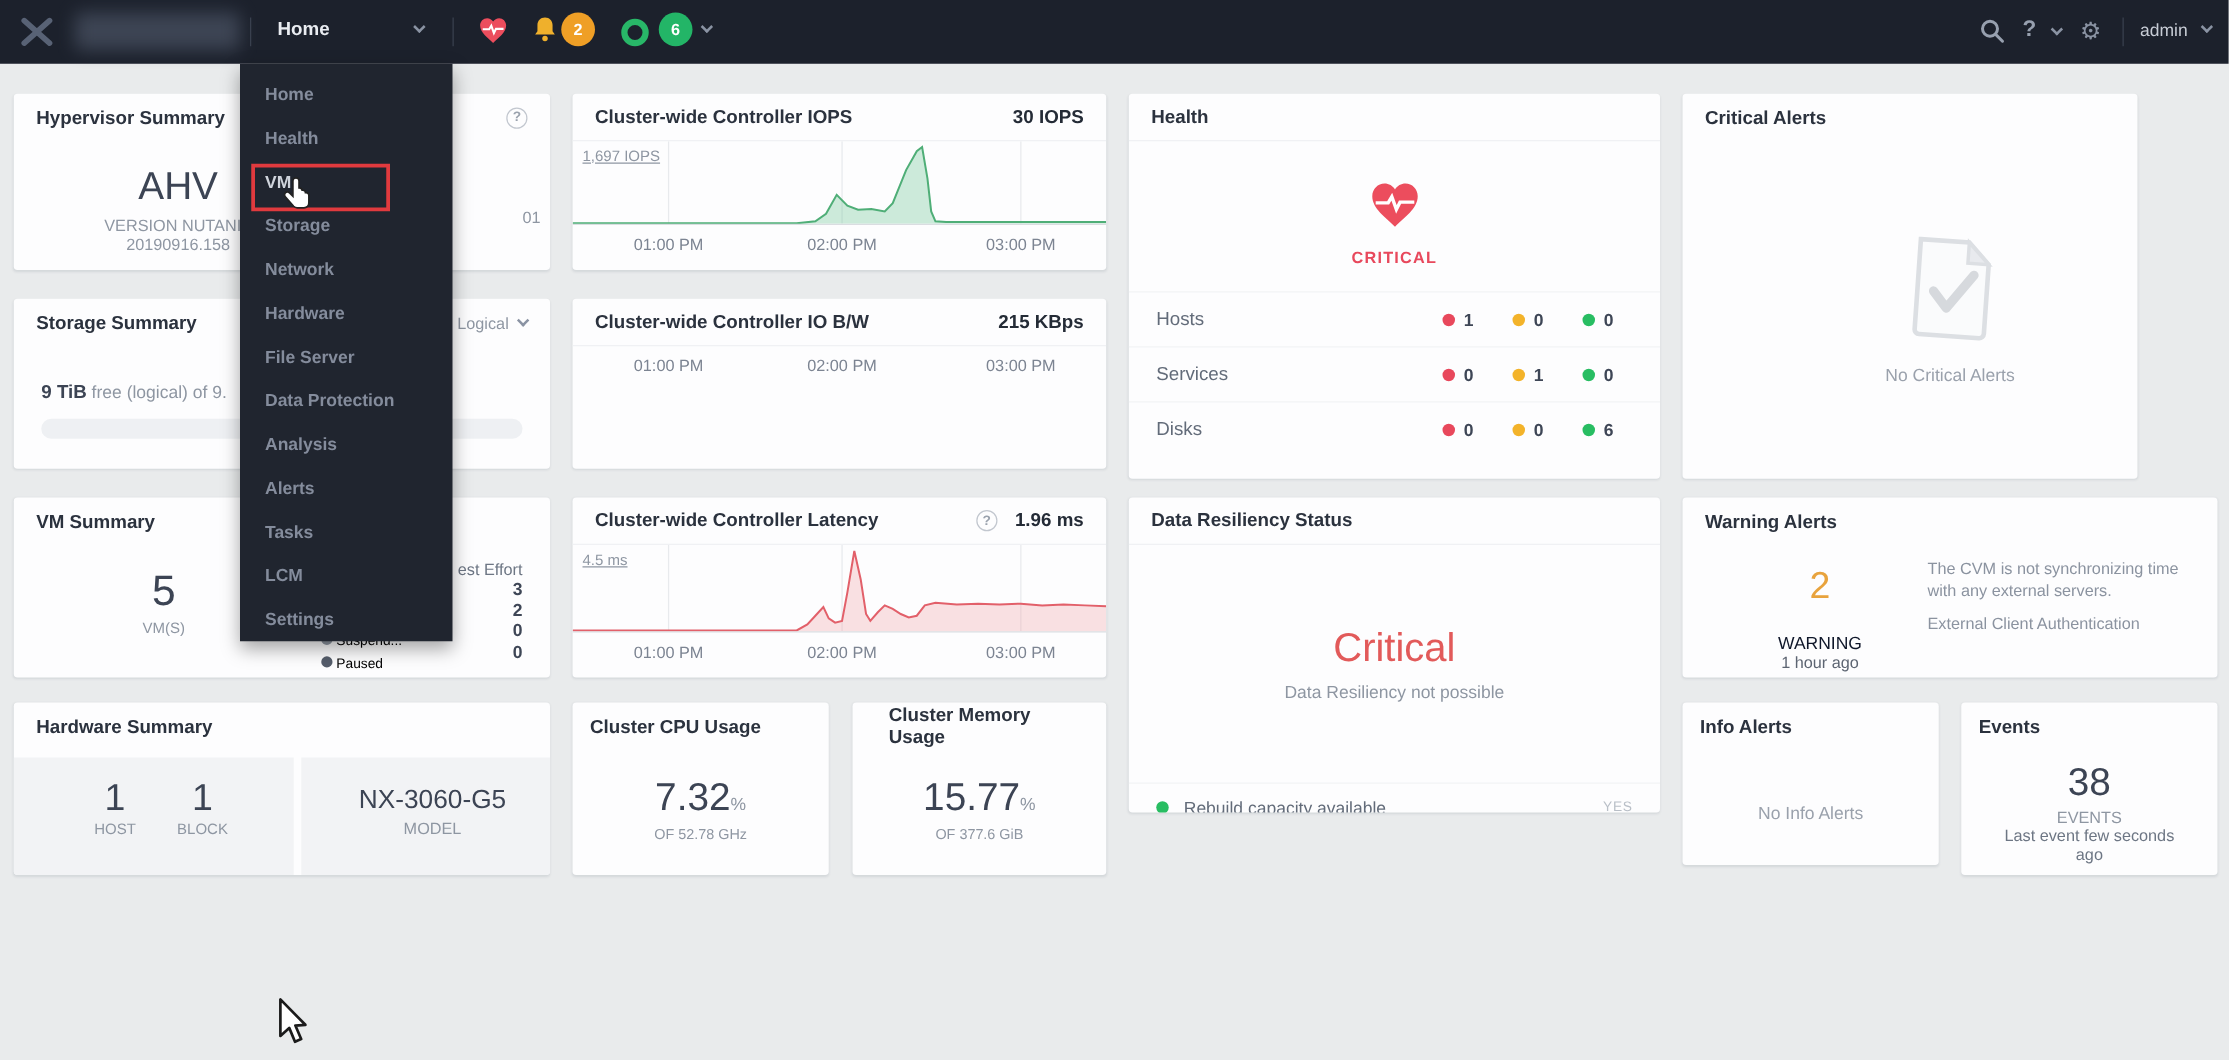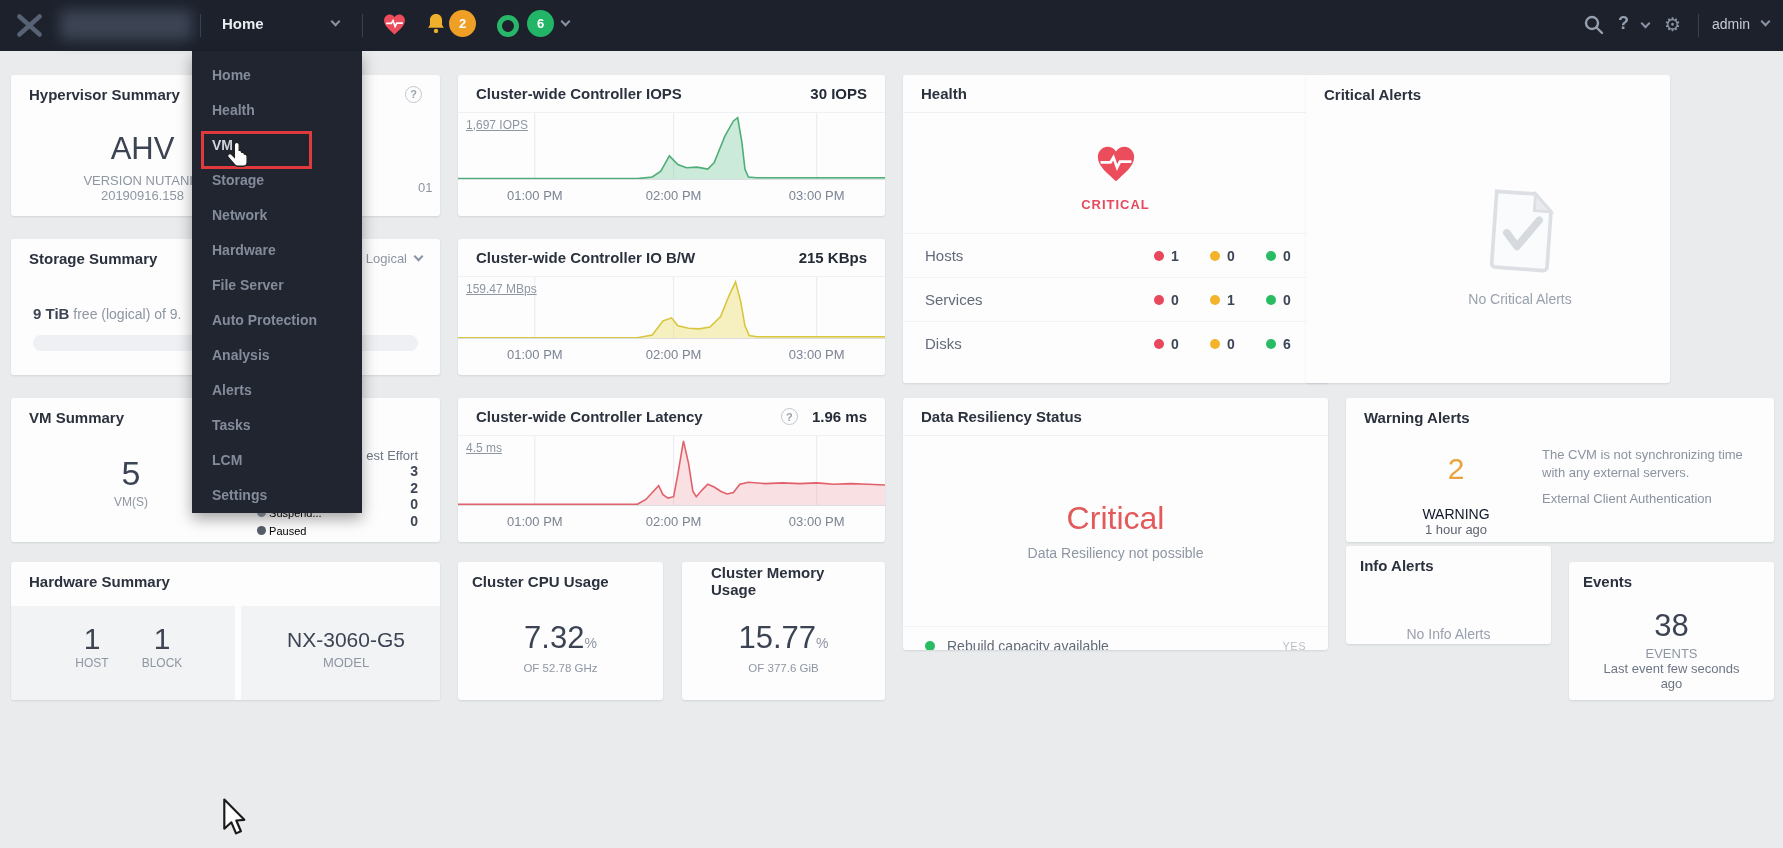--- a/index.html
+++ b/index.html
@@ -120,21 +120,21 @@
   </div>
 
   <div class="menu">
     <div class="menu-item">Home</div>
     <div class="menu-item">Health</div>
     <div class="menu-item active">VM</div>
     <div class="menu-item">Storage</div>
     <div class="menu-item">Network</div>
     <div class="menu-item">Hardware</div>
     <div class="menu-item">File Server</div>
-    <div class="menu-item">Auto Protection</div>
+    <div class="menu-item">Data Protection</div>
     <div class="menu-item">Analysis</div>
     <div class="menu-item">Alerts</div>
     <div class="menu-item">Tasks</div>
     <div class="menu-item">LCM</div>
     <div class="menu-item">Settings</div>
   </div>
   <div class="hl-box"></div>
   <svg class="cursor-hand" width="30" height="32" viewBox="0 0 24 26">
     <path d="M9 3 v10 l-2.2 -2.2 c-.8 -.8 -2 -.8 -2.7 0 c-.7 .7 -.7 1.9 0 2.6 L9.5 19.5 c.6 .6 1.4 1 2.3 1 h4.4 c1.8 0 3.2 -1.4 3.2 -3.2 V12.5 c0 -1 -.8 -1.8 -1.8 -1.8 h-.4 c0 -.9 -.8 -1.6 -1.7 -1.6 h-.5 C14.9 8.2 14.1 7.5 13.2 7.5 H13 V3 c0 -1.1 -.9 -2 -2 -2 s-2 .9 -2 2 Z" fill="#fff" stroke="#222" stroke-width="1.1"></path>
   </svg>
@@ -143,21 +143,21 @@
     <div class="card-head" style="border-bottom:none">
       <span class="card-title">Hypervisor Summary</span>
       <span class="spacer"></span>
       <span class="help-circ">?</span>
     </div>
     <div class="center-abs" style="left:24px;top:56px;width:215px">
       <div class="big-num" style="font-size:31px">AHV</div>
       <div class="gray" style="font-size:13px;margin-top:6px">VERSION NUTANIX</div>
       <div class="gray" style="font-size:13px">20190916.158</div>
     </div>
-    <span class="gray" style="position:absolute;left:407px;top:105px;font-size:13px">01</span>
+    <span class="gray" style="position:absolute;left:407px;top:91px;font-size:13px">01</span>
   </div>
 
   <div class="card" style="left:11px;top:239px;width:429px;height:136px">
     <div class="card-head" style="border-bottom:none">
       <span class="card-title">Storage Summary</span>
       <span class="spacer"></span>
       <span class="gray" style="font-size:13px">Logical</span>
       <span class="chev" style="margin-left:8px;margin-top:-3px"></span>
     </div>
     <div style="position:absolute;left:22px;top:66px;font-size:14px;color:#8e96a2">
@@ -232,30 +232,20 @@
       <span style="left:84%">03:00 PM</span>
     </div>
   </div>
 
   <div class="card" style="left:458px;top:239px;width:427px;height:136px">
     <div class="card-head">
       <span class="card-title">Cluster-wide Controller IO B/W</span>
       <span class="spacer"></span>
       <span class="chart-value">215 KBps</span>
     </div>
-    <div class="chart-body" style="height:62px">
-      <span class="ymax">159.47 MBps</span>
-      <svg viewBox="0 0 100 40" preserveAspectRatio="none">
-          <line x1="18" x2="18" y1="0" y2="40" stroke="#e8eaed" vector-effect="non-scaling-stroke"></line>
-          <line x1="50.5" x2="50.5" y1="0" y2="40" stroke="#e8eaed" vector-effect="non-scaling-stroke"></line>
-          <line x1="84" x2="84" y1="0" y2="40" stroke="#e8eaed" vector-effect="non-scaling-stroke"></line>
-          <path d="M0,40 L0.00,39.80L42.00,39.80L45.50,38.00L48.00,28.80L50.00,26.80L51.50,32.00L54.00,33.60L56.50,34.00L59.00,32.80L61.50,26.00L63.50,12.00L65.00,3.20L66.20,16.00L67.20,32.00L68.20,38.40L70.00,39.20L80.00,39.20L100.00,39.20 L100,40 Z" fill="rgba(237,225,120,0.45)" stroke="none"></path>
-          <path d="M0.00,39.80L42.00,39.80L45.50,38.00L48.00,28.80L50.00,26.80L51.50,32.00L54.00,33.60L56.50,34.00L59.00,32.80L61.50,26.00L63.50,12.00L65.00,3.20L66.20,16.00L67.20,32.00L68.20,38.40L70.00,39.20L80.00,39.20L100.00,39.20" fill="none" stroke="#d8c63e" stroke-width="1.6" vector-effect="non-scaling-stroke"></path>
-        </svg>
-    </div>
     <div class="ticks">
       <span style="left:18%">01:00 PM</span>
       <span style="left:50.5%">02:00 PM</span>
       <span style="left:84%">03:00 PM</span>
     </div>
   </div>
 
   <div class="card" style="left:458px;top:398px;width:427px;height:144px">
     <div class="card-head">
       <span class="card-title">Cluster-wide Controller Latency</span>
@@ -380,21 +370,21 @@
       </div>
       <div class="res-row">
         <span class="dot green" style="margin-right:12px"></span>
         <span>Auto rebuild in progress</span>
           <span class="spacer"></span>
         <span class="yes">YES</span>
       </div>
     </div>
   </div>
 
-  <div class="card" style="left:1306px;top:75px;width:364px;height:308px">
+  <div class="card" style="left:1346px;top:75px;width:364px;height:308px">
     <div class="card-head" style="border-bottom:none">
       <span class="card-title">Critical Alerts</span>
     </div>
     <div class="center-abs" style="left:0;top:112px;width:428px">
       <svg width="74" height="86" viewBox="0 0 40 46" style="transform:rotate(4deg)">
         <path d="M6 3 H27 L36 12 V42 A2 2 0 0 1 34 44 H8 A2 2 0 0 1 6 42 Z" fill="#fafbfc" stroke="#dcdfe3" stroke-width="2"></path>
         <path d="M27 3 L27 12 L36 12 Z" fill="#e8eaee" stroke="#dcdfe3" stroke-width="1.5"></path>
         <polyline points="13,25 19,32 30,17" fill="none" stroke="#d6d9dd" stroke-width="4" stroke-linecap="round" stroke-linejoin="round"></polyline>
       </svg>
       <div class="muted-center" style="margin-top:14px">No Critical Alerts</div>
@@ -409,21 +399,21 @@
       <div style="color:#e8a33d;font-size:30px">2</div>
       <div style="color:#0f172a;font-size:14px;margin-top:20px">WARNING</div>
       <div style="color:#5d6572;font-size:13px">1 hour ago</div>
     </div>
     <div style="position:absolute;left:196px;top:48px;width:220px">
       <div class="alert-link">The CVM is not synchronizing time with any external servers.</div>
       <div class="alert-link" style="margin-top:8px">External Client Authentication</div>
     </div>
   </div>
 
-  <div class="card" style="left:1346px;top:546px;width:205px;height:98px">
+  <div class="card" style="left:1346px;top:562px;width:205px;height:130px">
     <div class="card-head" style="border-bottom:none;padding:0 14px">
       <span class="card-title">Info Alerts</span>
     </div>
     <div class="center-abs muted-center" style="left:0;top:80px;width:205px">No Info Alerts</div>
   </div>
 
   <div class="card" style="left:1569px;top:562px;width:205px;height:138px">
     <div class="card-head" style="border-bottom:none;padding:0 14px">
       <span class="card-title">Events</span>
     </div>

